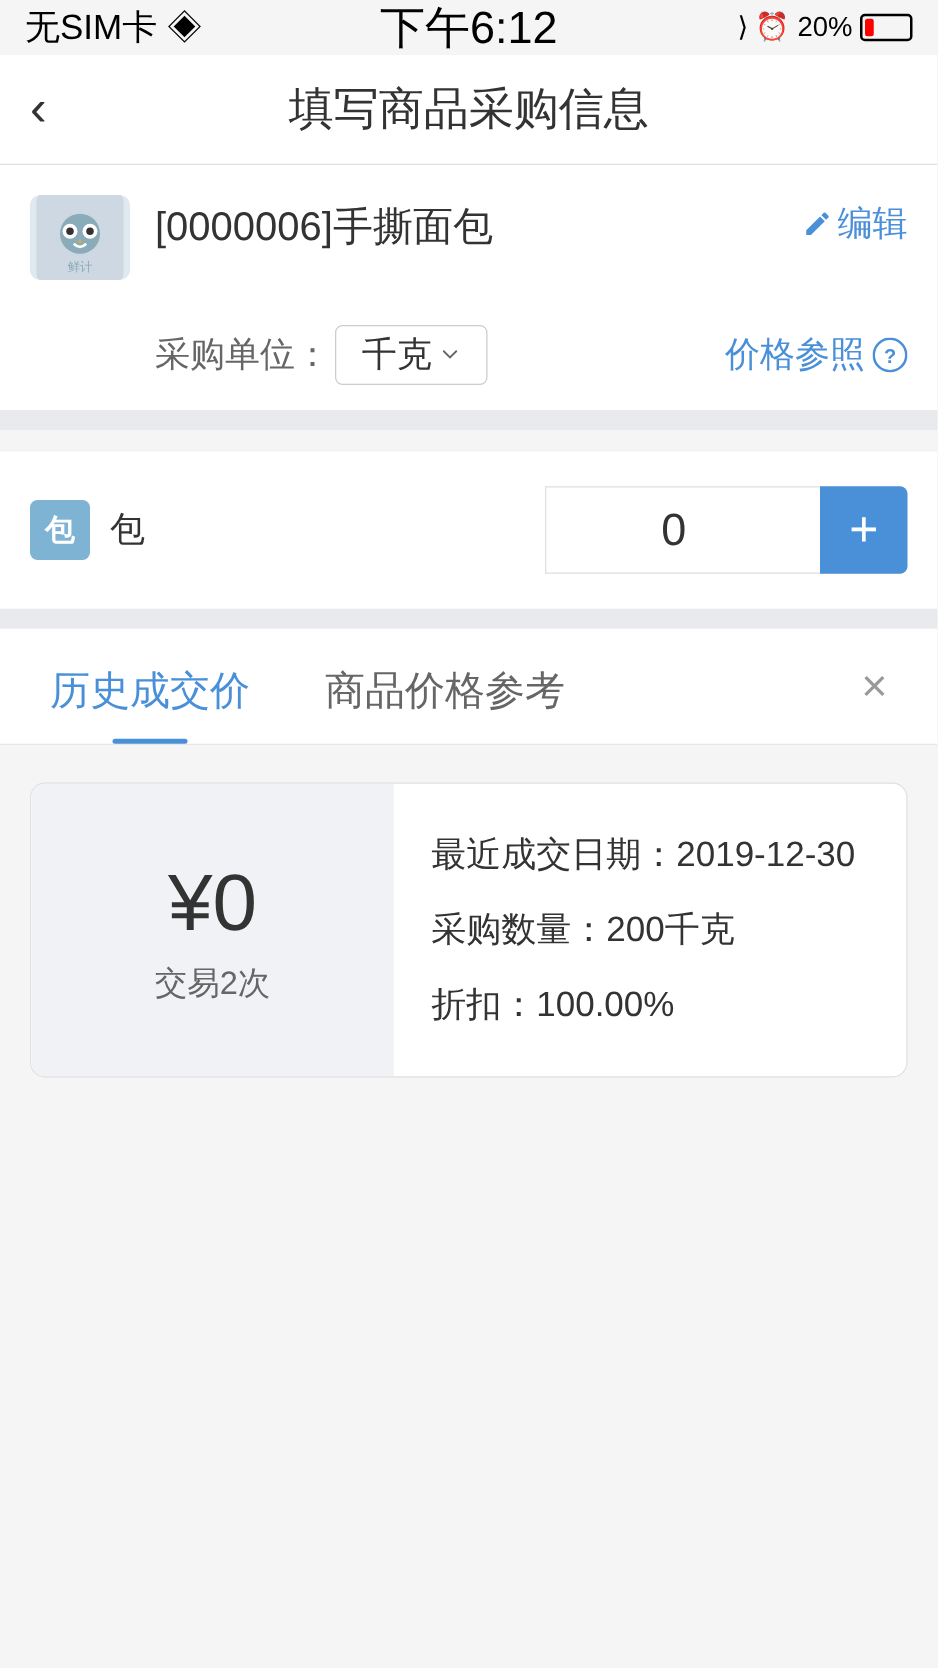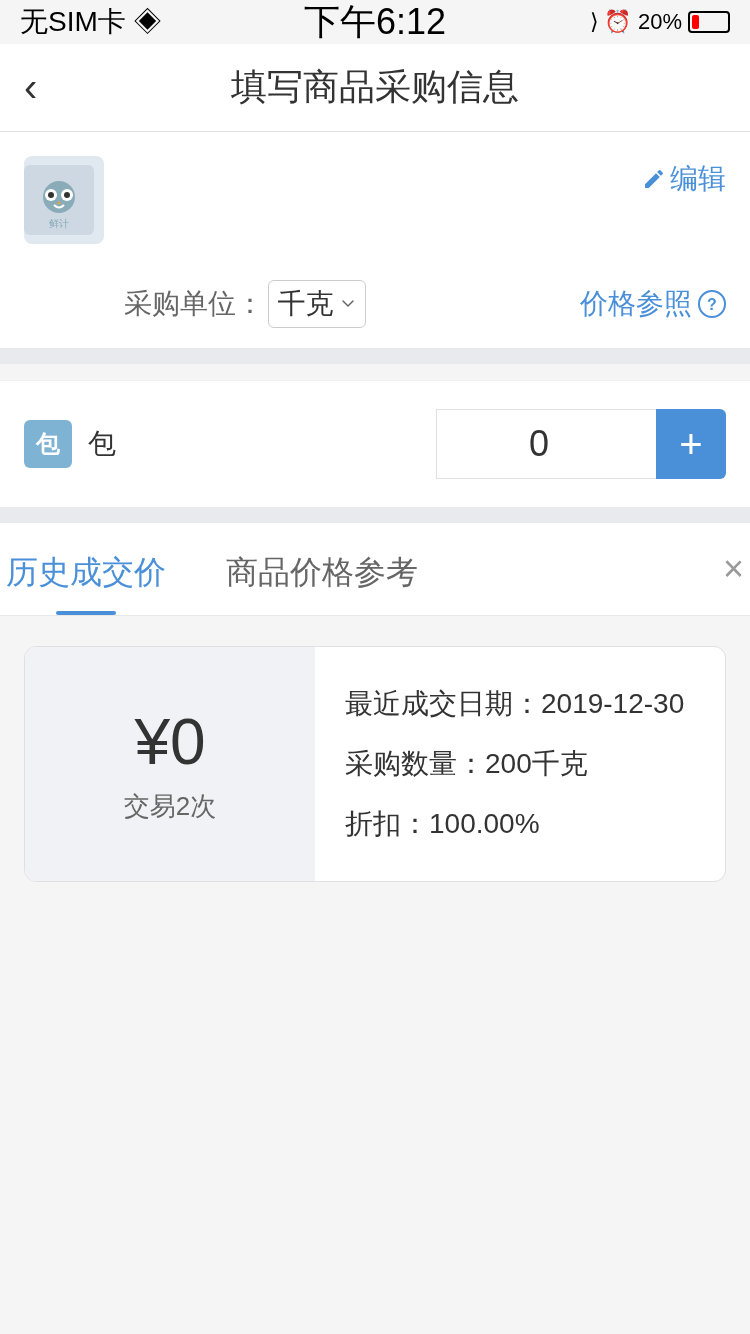--- a/index.html
+++ b/index.html
@@ -100,26 +100,26 @@
       justify-content: space-between;
       margin-bottom: 20px;
     }
     .product-left {
       display: flex;
       align-items: flex-start;
       gap: 20px;
     }
     .product-thumbnail {
       width: 80px;
-      height: 88px;
+      height: 68px;
       background: #e0e8f0;
       border-radius: 8px;
       display: flex;
       align-items: center;
-      justify-content: flex-start;
+      justify-content: center;
       overflow: hidden;
       flex-shrink: 0;
     }
     .product-name {
       font-size: 32px;
       font-weight: 500;
       color: #333;
       margin-top: 4px;
     }
     .edit-link {
@@ -141,21 +141,21 @@
     .unit-label {
       font-size: 28px;
       color: #666;
       margin-top: 38px;
     }
     .unit-select {
       display: inline-flex;
       align-items: center;
       border: 1px solid #ccc;
       border-radius: 6px;
-      padding: 4px 8px;
+      padding: 4px 20px;
       font-size: 28px;
       color: #333;
       background: #fff;
       gap: 6px;
       cursor: pointer;
     }
     .price-ref {
       font-size: 28px;
       color: #4a90d9;
       display: flex;
@@ -237,21 +237,21 @@
 
     
     .tabs-section {
       background: #fff;
       border-bottom: 1px solid #e8e8e8;
     }
     .tabs-header {
       display: flex;
       align-items: center;
       justify-content: space-between;
-      padding: 0 6px;
+      padding: 0 40px;
     }
     .tabs-left {
       display: flex;
       gap: 60px;
     }
     .tab-item {
       padding: 28px 0 20px 0;
       font-size: 32px;
       color: #666;
       position: relative;
@@ -363,20 +363,23 @@
           <circle cx="35" cy="32" r="16" fill="#8aabb8"></circle>
           <circle cx="27" cy="30" r="6" fill="#fff"></circle>
           <circle cx="43" cy="30" r="6" fill="#fff"></circle>
           <circle cx="27" cy="30" r="3" fill="#333"></circle>
           <circle cx="43" cy="30" r="3" fill="#333"></circle>
           <path d="M30 40 Q35 45 40 40" stroke="#fff" stroke-width="2" fill="none"></path>
           <polygon points="35,36 33,39 37,39" fill="#e8a838"></polygon>
           <text x="35" y="62" text-anchor="middle" font-size="10" fill="#8aabb8">鲜计</text>
         </svg>
       </div>
+      <span class="product-name">
+        <span>[0000006]</span><span>手撕面包</span>
+      </span>
     </div>
     <span class="edit-link">
       <svg width="24" height="24" viewBox="0 0 24 24">
         <path d="M3 17.25V21h3.75L17.81 9.94l-3.75-3.75L3 17.25zM20.71 7.04a1 1 0 000-1.41l-2.34-2.34a1 1 0 00-1.41 0l-1.83 1.83 3.75 3.75 1.83-1.83z" fill="#4a90d9"></path>
       </svg>
       <span>编辑</span>
     </span>
   </div>
   <div class="product-unit-row">
     <div>

